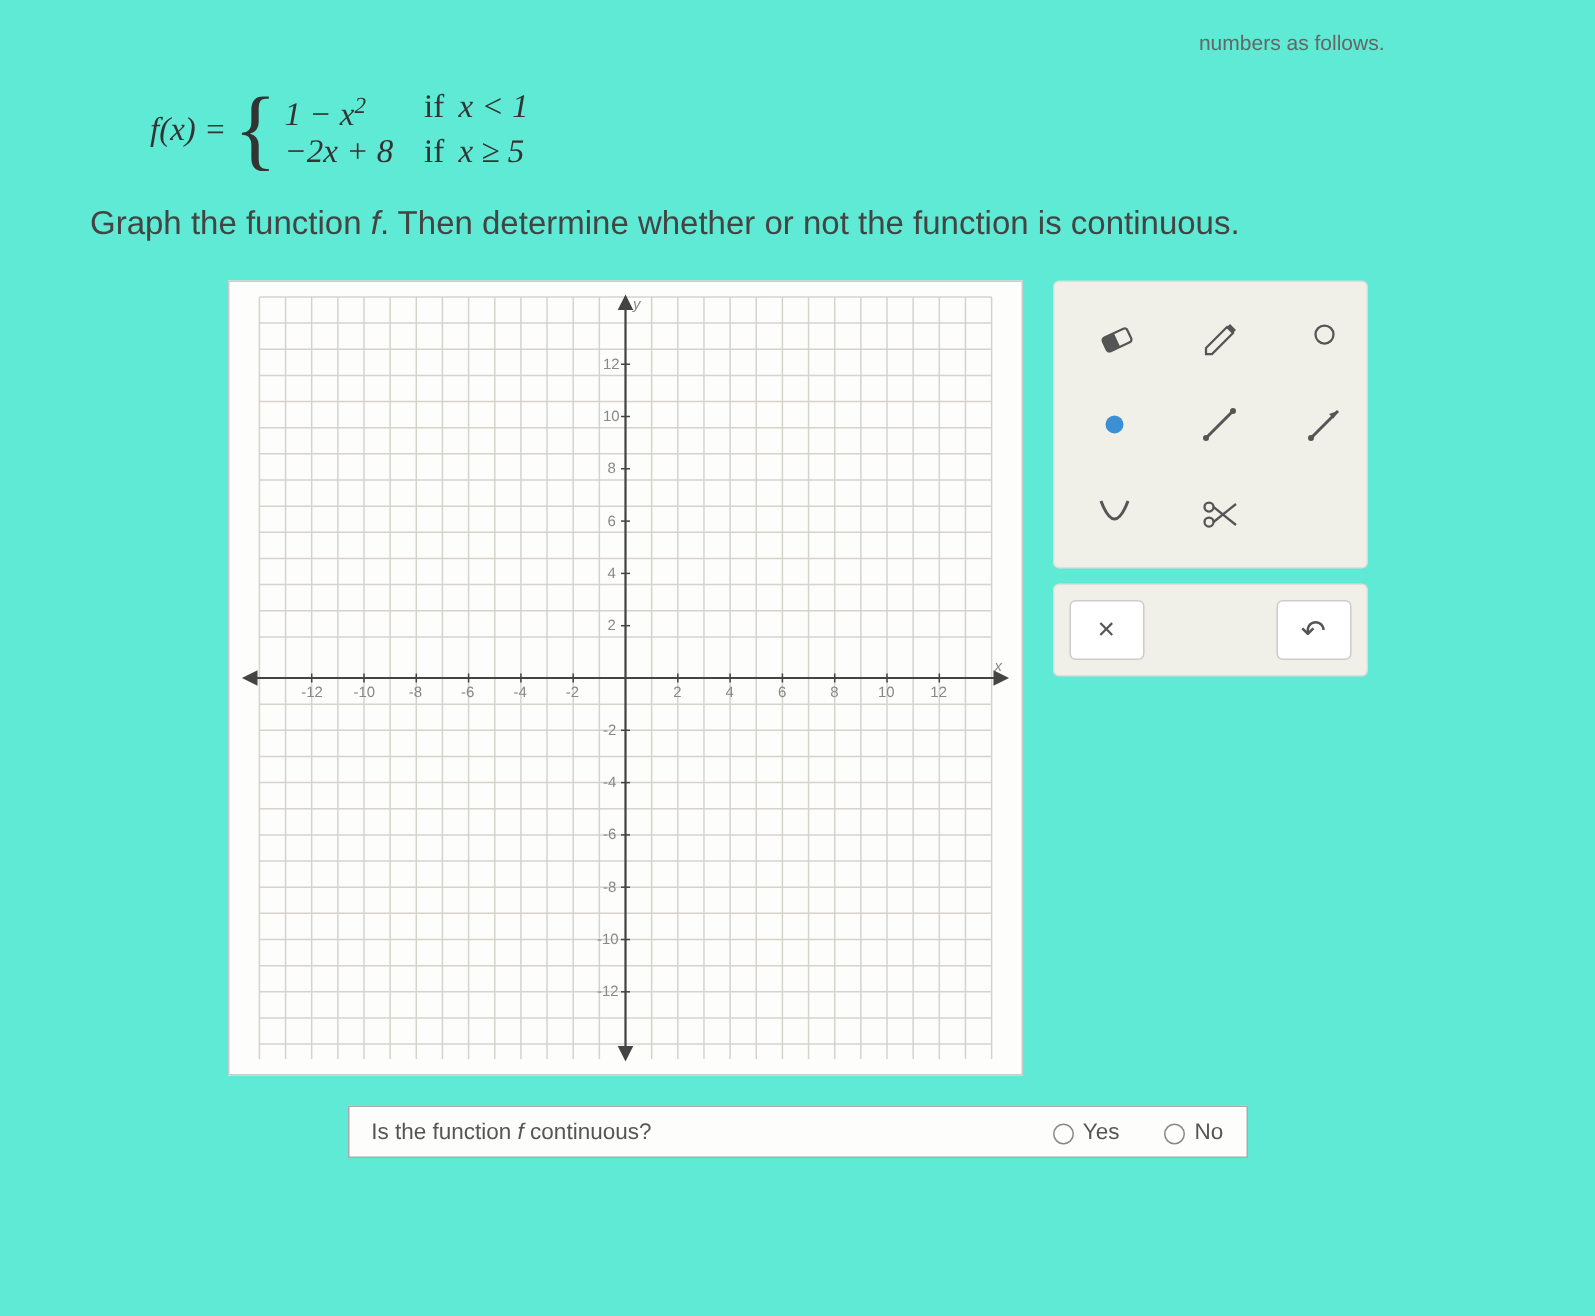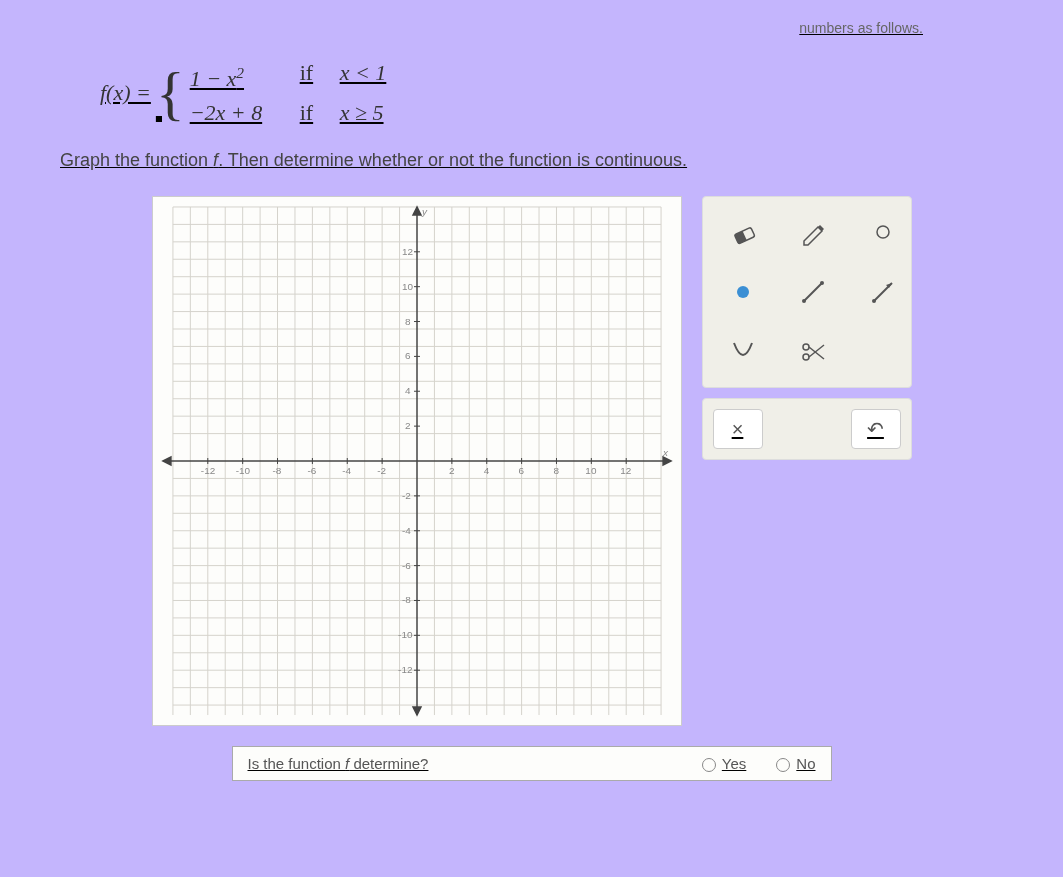--- a/index.html
+++ b/index.html
@@ -5,24 +5,23 @@
 * { box-sizing: border-box; margin: 0; padding: 0; }
 body {
   font-family: 'Arial', sans-serif;
   background: #e8e6e0;
   width: 1063px;
   height: 877px;
   position: relative;
   overflow: hidden;
 }
 .page {
-  background: #c4b5fd;
+  background: #5eead4;
   padding: 20px 40px;
   min-height: 100%;
-  text-decoration: underline;
 }
 .top-text {
   text-align: right;
   color: #666;
   font-size: 14px;
   margin-bottom: 10px;
   padding-right: 100px;
 }
 .equation {
   font-family: 'Times New Roman', serif;
@@ -40,28 +39,28 @@
   line-height: 60px;
   margin: 0 5px;
   font-weight: 100;
 }
 .cases {
   display: inline-block;
   vertical-align: middle;
 }
 .case-row {
   display: flex;
-  gap: 20px;
-  line-height: 34px;
+  gap: 3px;
+  line-height: 24px;
 }
 .case-expr { width: 90px; font-style: italic; }
 .case-if { width: 20px; }
 .case-cond { font-style: italic; }
 .instruction {
-  font-size: 18px;
+  font-size: 22px;
   color: #444;
   margin: 20px 0 25px 20px;
 }
 .instruction .fname { font-style: italic; }
 .work-area {
   display: flex;
   gap: 20px;
   justify-content: center;
   align-items: flex-start;
   margin-top: 10px;
@@ -366,21 +365,21 @@
         <div style="flex:1"></div>
         <div class="action-btn">
           <span>↶</span>
         </div>
       </div>
     </div>
   </div>
 
   <div class="question-box">
     <span class="q-text">
-      <span class="norm">Is the function </span><span>f</span><span class="norm"> determine?</span>
+      <span class="norm">Is the function </span><span>f</span><span class="norm"> continuous?</span>
     </span>
     <span class="radio-opt">
       <span class="radio-circle"></span>
       <span>Yes</span>
     </span>
     <span class="radio-opt">
       <span class="radio-circle"></span>
       <span>No</span>
     </span>
   </div>

